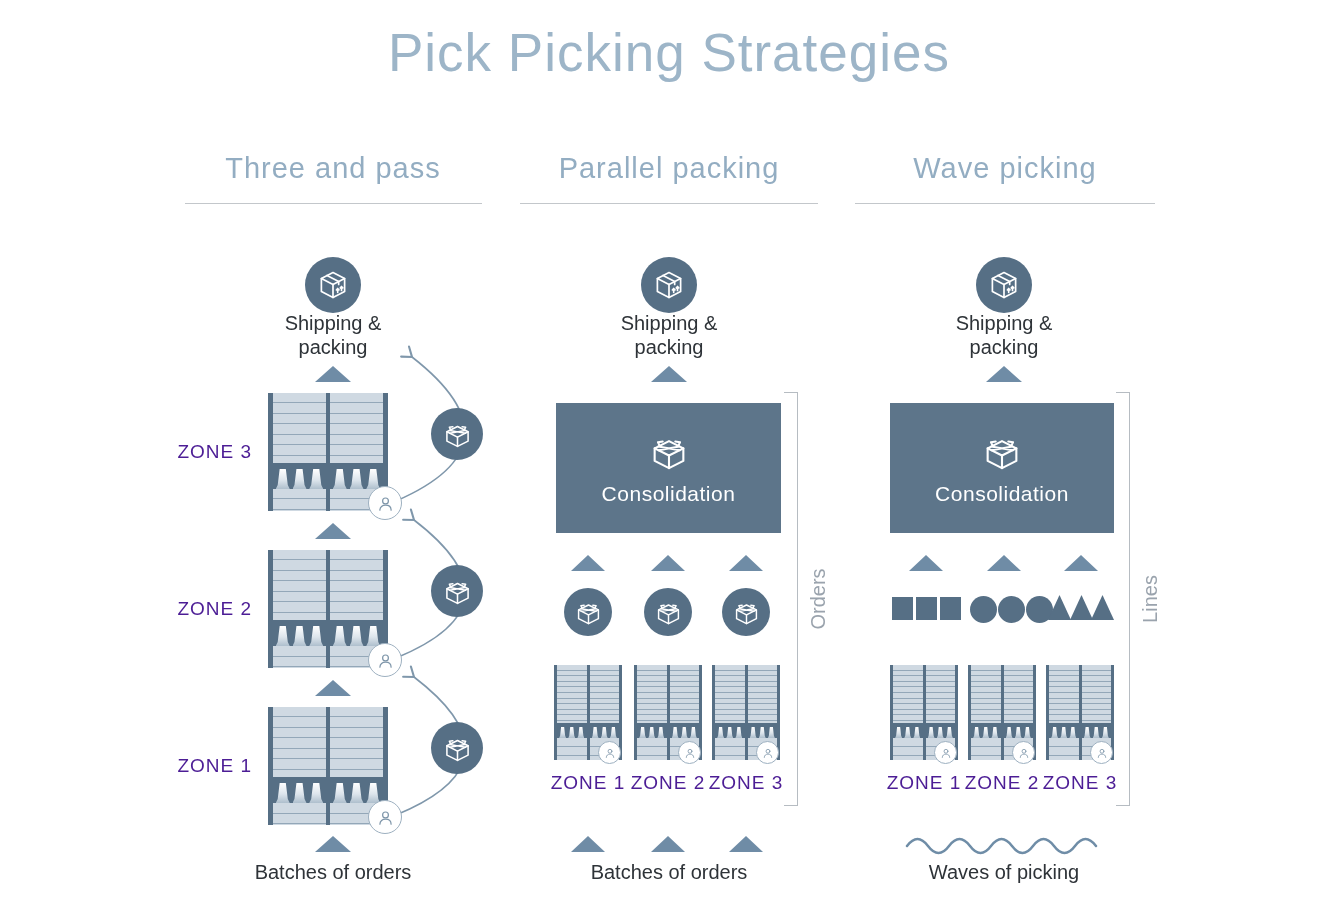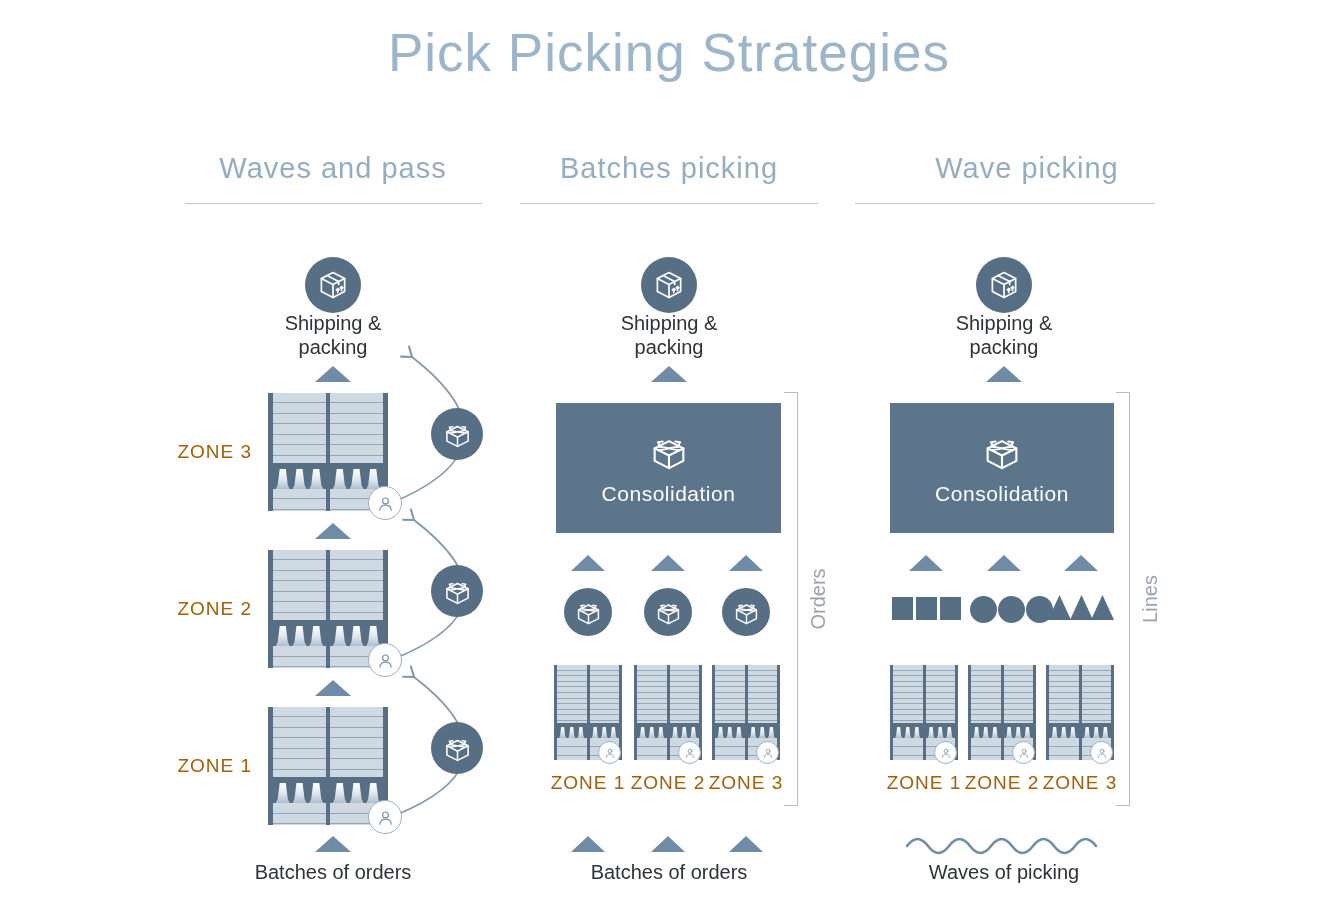--- a/index.html
+++ b/index.html
@@ -12,21 +12,21 @@
 
   
   .title { left:0; top:22px; width:100%; text-align:center;
     font-size:53px; font-weight:300; letter-spacing:1px; color:#9db5c8; }
   .col-header { top:152px; width:300px; text-align:center;
     font-size:29px; font-weight:300; letter-spacing:1px; color:#93adc2; }
   .underline { top:203px; height:1px; background:#c3c7cb; }
   .ship-label { top:311px; width:200px; text-align:center;
     font-size:20px; line-height:1.2; color:#2e3338; }
   .caption { top:861px; width:220px; text-align:center; font-size:20px; color:#2e3338; }
-  .zone-label { font-size:19px; letter-spacing:1px; color:#a16207; white-space:nowrap; }
+  .zone-label { font-size:19px; letter-spacing:1px; color:#4c1d95; white-space:nowrap; }
   .zl-right { width:104px; text-align:right; }
   .zl-center { width:80px; text-align:center; top:772px; }
 
   
   .tri { width:36px; height:16px; background:#6f8ca6;
     clip-path:polygon(50% 0,100% 100%,0 100%); }
   .tri-sm { width:34px; height:16px; }
   .shape-square { width:21px; height:23px; background:#566f85; top:597px; }
   .shape-circle { width:27px; height:27px; border-radius:50%; background:#566f85; top:596px; }
   .shape-tri { width:23px; height:25px; background:#566f85; top:595px;
@@ -131,21 +131,21 @@
     </defs>
     <g fill="none" stroke="#7f97ab" stroke-width="1.6">
       <path d="M 396 815 Q 525 762 414 677" marker-end="url(#ah)"></path>
       <path d="M 396 658 Q 525 605 414 520" marker-end="url(#ah)"></path>
       <path d="M 396 501 Q 525 445 412 357" marker-end="url(#ah)"></path>
     </g>
     <path d="M 907 846 q 10.5 -14 21 0 t 21 0 t 21 0 t 21 0 t 21 0 t 21 0 t 21 0 t 21 0 t 21 0" fill="none" stroke="#6f8da7" stroke-width="2.5" stroke-linecap="round"></path>
   </svg>
 
   <div>
-    <div class="abs col-header" style="left:183px">Waves and pass</div>
+    <div class="abs col-header" style="left:183px">Three and pass</div>
     <div class="abs underline" style="left:185px;width:297px"></div>
 
     <div class="abs circle-badge cb-56" style="left:305px;top:257px">
       <svg>
           <use href="#sym-box-closed"></use>
         </svg>
     </div>
     <div class="abs ship-label" style="left:233px">
       <div>Shipping &amp;</div>
       <div>packing</div>
@@ -248,21 +248,21 @@
       <svg>
           <use href="#sym-box-open"></use>
         </svg>
     </div>
 
     <div class="abs tri" style="left:315px;top:836px"></div>
     <div class="abs caption" style="left:223px">Batches of orders</div>
   </div>
 
   <div>
-    <div class="abs col-header" style="left:519px">Batches picking</div>
+    <div class="abs col-header" style="left:519px">Parallel packing</div>
     <div class="abs underline" style="left:520px;width:298px"></div>
 
     <div class="abs circle-badge cb-56" style="left:641px;top:257px">
       <svg>
           <use href="#sym-box-closed"></use>
         </svg>
     </div>
     <div class="abs ship-label" style="left:569px">
       <div>Shipping &amp;</div>
       <div>packing</div>
@@ -379,21 +379,21 @@
     <div class="abs bracket" style="left:784px"></div>
     <div class="abs bracket-label" style="left:818px;top:599px">Orders</div>
 
     <div class="abs tri tri-sm" style="left:571px;top:836px"></div>
     <div class="abs tri tri-sm" style="left:651px;top:836px"></div>
     <div class="abs tri tri-sm" style="left:729px;top:836px"></div>
     <div class="abs caption" style="left:559px">Batches of orders</div>
   </div>
 
   <div>
-    <div class="abs col-header" style="left:877px">Wave picking</div>
+    <div class="abs col-header" style="left:855px">Wave picking</div>
     <div class="abs underline" style="left:855px;width:300px"></div>
 
     <div class="abs circle-badge cb-56" style="left:976px;top:257px">
       <svg>
           <use href="#sym-box-closed"></use>
         </svg>
     </div>
     <div class="abs ship-label" style="left:904px">
       <div>Shipping &amp;</div>
       <div>packing</div>

